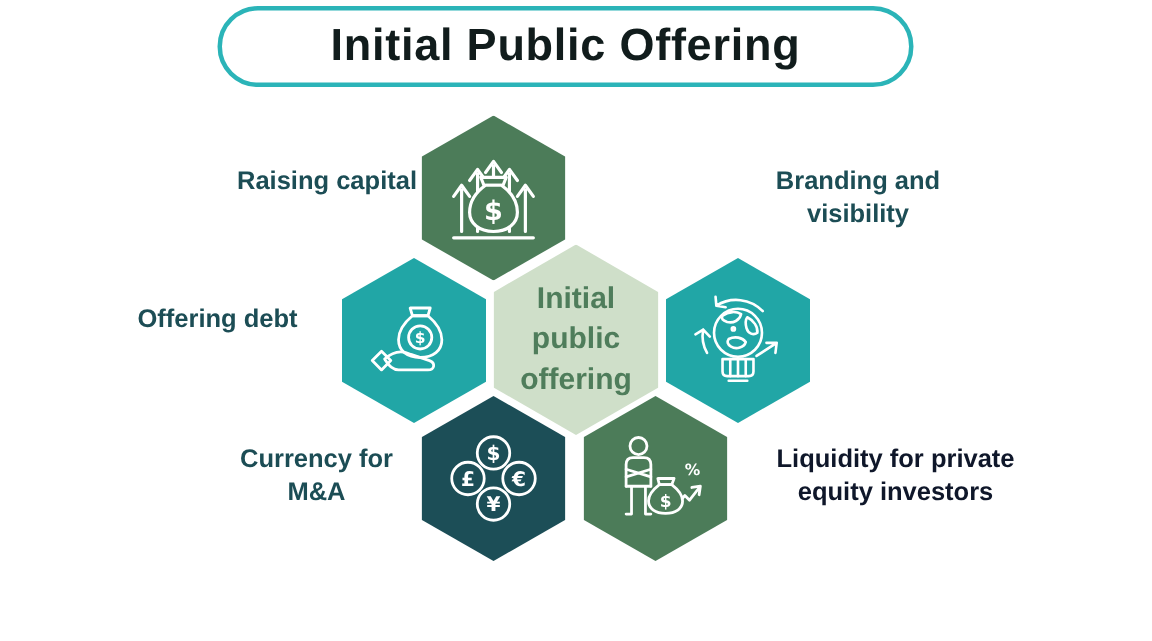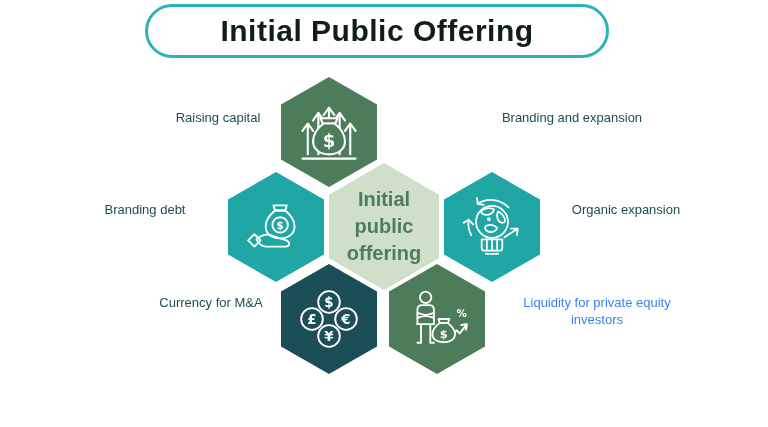--- a/index.html
+++ b/index.html
@@ -7,21 +7,21 @@
           font-family:"Liberation Sans",sans-serif;}
   .title-pill{position:absolute;left:145px;top:4px;width:458px;height:48px;
               border:3px solid #2BB4B8;border-radius:28px;background:#fff;
               display:flex;align-items:center;justify-content:center;}
   .title-text{font-size:30px;font-weight:700;letter-spacing:.5px;color:#111C1C;}
   .hex{position:absolute;clip-path:polygon(50% 0%,100% 25%,100% 75%,50% 100%,0% 75%,0% 25%);
        display:flex;align-items:center;justify-content:center;}
   .hex-outer{width:96px;height:110px;}
   .hex-center{width:110px;height:127px;}
   .hex svg{display:block;}
-  .node-label{position:absolute;text-align:center;font-size:13px;font-weight:400;
+  .node-label{position:absolute;text-align:center;font-size:17px;font-weight:700;
               line-height:1.28;color:#1C4D55;}
   .center-label{font-size:20px;font-weight:700;line-height:1.35;text-align:center;width:92px;}
   .icon-text{font-family:"DejaVu Sans",sans-serif;font-weight:bold;}
 </style>
 </head>
 <body>
 
 <div class="canvas">
 
   <div class="title-pill" style="border-color: rgb(43, 180, 184);">
@@ -104,19 +104,18 @@
         <path d="M45 50 L51 43 L54 46 L61 37 M61 37 L55.5 37.8 M61 37 L60.2 42.5"></path>
         <text class="icon-text" x="56" y="30" font-size="10" fill="#fff" stroke="none" text-anchor="middle">%</text>
         <path d="M34.5 36 L33.5 32 H44 L42.5 36 Z" fill="currentColor"></path>
         <path d="M34.5 36 H42.5 C47 39.5 49.5 43 49.5 46.5 C49.5 51.5 45 54.5 38.5 54.5 C32 54.5 27.5 51.5 27.5 46.5 C27.5 43 30 39.5 34.5 36 Z" fill="currentColor"></path>
         <text class="icon-text" x="38.5" y="50.5" font-size="11" fill="#fff" stroke="none" text-anchor="middle">$</text>
       </g>
     </svg>
   </div>
 
   <div class="node-label" style="left: 158px; top: 110px; width: 120px; color: rgb(28, 77, 85);">Raising capital</div>
-  <div class="node-label" style="left: 487px; top: 110px; width: 170px; color: rgb(28, 77, 85);">Branding and expansion</div>
-  <div class="node-label" style="left: 85px; top: 202px; width: 120px; color: rgb(28, 77, 85);">Branding debt</div>
-  <div class="node-label" style="left: 551px; top: 202px; width: 150px; color: rgb(28, 77, 85);">Organic expansion</div>
+  <div class="node-label" style="left: 487px; top: 110px; width: 170px; color: rgb(28, 77, 85);">Branding and visibility</div>
+  <div class="node-label" style="left: 85px; top: 202px; width: 120px; color: rgb(28, 77, 85);">Offering debt</div>
   <div class="node-label" style="left: 155px; top: 295px; width: 112px; color: rgb(28, 77, 85); text-align: center;">Currency for M&amp;A</div>
-  <div class="node-label" style="left: 497px; top: 295px; width: 200px; color: #3b82f6;">Liquidity for private equity investors</div>
+  <div class="node-label" style="left: 497px; top: 295px; width: 200px; color: #0f172a;">Liquidity for private equity investors</div>
 
 </div>
 
 </body></html>

